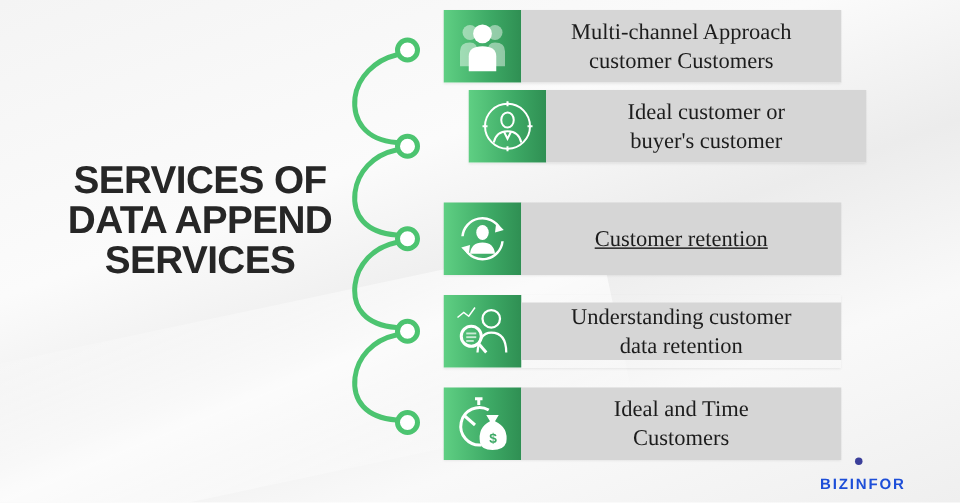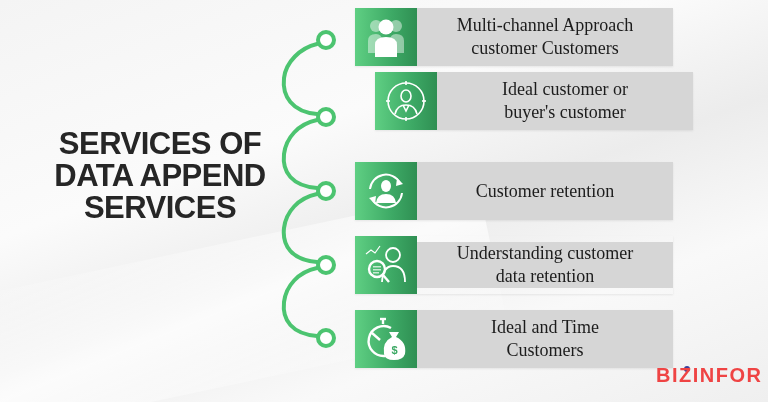--- a/index.html
+++ b/index.html
@@ -30,23 +30,23 @@
     background: linear-gradient(90deg, #5fcf83 0%, #3da965 60%, #2f8f53 100%);
     display: flex; align-items: center; justify-content: center;
   }
   .text-box {
     flex: 1; background: #d6d6d6;
     display: flex; align-items: center; justify-content: center;
     text-align: center; color: #1c1c1c;
     font-family: "Liberation Serif", serif; font-size: 18px; line-height: 23px;
   }
   .logo {
-    position: absolute; left: 656px; top: 364px;
+    position: absolute; left: 656px; top: 380px;
     font-family: "Liberation Sans", sans-serif; font-weight: bold;
-    font-size: 20px; letter-spacing: 1.5px; color: #ef4444;
+    font-size: 12px; letter-spacing: 1.5px; color: #1d4ed8;
   }
   .logo-dot {
     position: absolute; left: 684px; top: 366px; width: 6px; height: 6px;
     background: #3b3f9a; border-radius: 50%;
   }
 </style>
 </head>
 <body>
 
 <div class="streak"></div>
@@ -112,21 +112,21 @@
     </svg>
   </div>
   <div class="text-box">
     <div>
       <div>Ideal customer or</div>
       <div>buyer's customer</div>
     </div>
   </div>
 </div>
 
-<div class="item" style="top:162px;">
+<div class="item" style="top:162px;text-decoration:underline;">
   <div class="icon-box">
     <svg width="44" height="44" viewBox="0 0 44 44">
       <g fill="none" stroke="#ffffff" stroke-width="2">
         <path d="M6 20 A16 16 0 0 1 36 14"></path>
         <path d="M38 24 A16 16 0 0 1 8 30"></path>
       </g>
       <g fill="#ffffff">
         <polygon points="33,9 39,15 32,17"></polygon>
         <polygon points="11,35 5,29 12,27"></polygon>
         <ellipse cx="22" cy="17" rx="5" ry="6"></ellipse>

